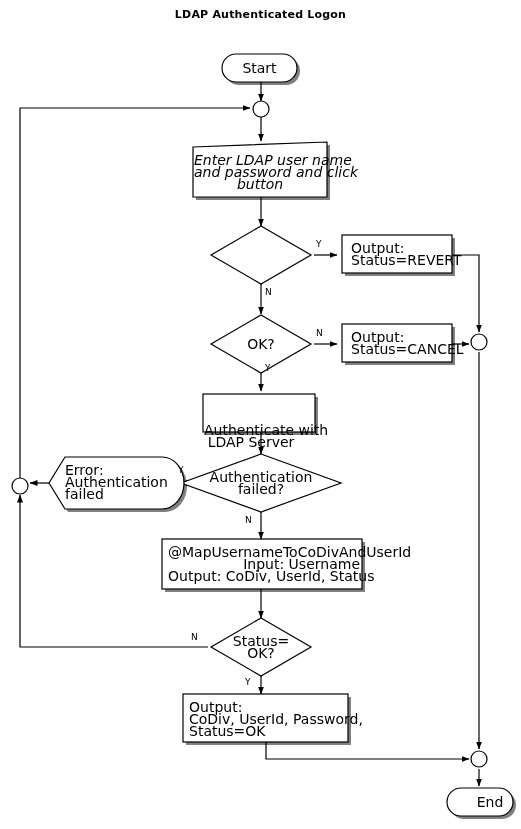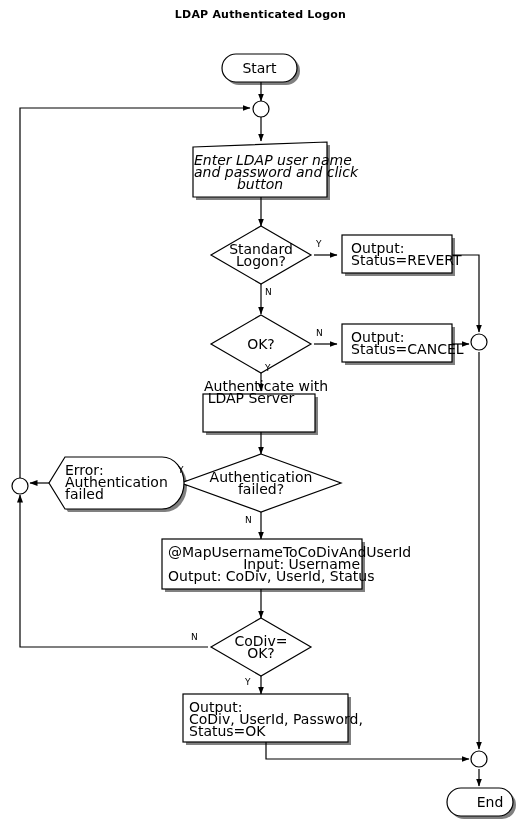--- a/index.html
+++ b/index.html
@@ -174,46 +174,44 @@
 
     </g>
   </svg>
 
   <div class="node-label lbl-center" style="left:222px; top:62px; width:75px;">Start</div>
 
   <div class="node-label lbl-center" style="left:194px; top:154px; width:132px;font-style:italic;">Enter LDAP user name
 and password and click
 button</div>
 
-  <div class="node-label lbl-center" style="left:216px; top:243px; width:90px;">Standard
-Logon?</div>
 
   <div class="node-label lbl-left" style="left:351px; top:242px; width:105px;">Output:
 Status=REVERT</div>
 
   <div class="node-label lbl-center" style="left:216px; top:338px; width:90px;">OK?</div>
 
   <div class="node-label lbl-left" style="left:351px; top:331px; width:105px;">Output:
 Status=CANCEL</div>
 
-  <div class="node-label lbl-center" style="left:204px; top:380px; width:94px;">Authenticate with
+  <div class="node-label lbl-center" style="left:204px; top:424px; width:94px;">Authenticate with
 LDAP Server</div>
 
   <div class="node-label lbl-center" style="left:206px; top:471px; width:110px;">Authentication
 failed?</div>
 
   <div class="node-label lbl-left" style="left:65px; top:464px; width:100px;">Error:
 Authentication
 failed</div>
 
   <div class="node-label lbl-left" style="left:168px; top:546px; width:192px;text-align:right;">@MapUsernameToCoDivAndUserId
 Input: Username
 Output: CoDiv, UserId, Status</div>
 
-  <div class="node-label lbl-center" style="left:216px; top:635px; width:90px;">CoDiv=
+  <div class="node-label lbl-center" style="left:216px; top:635px; width:90px;">Status=
 OK?</div>
 
   <div class="node-label lbl-left" style="left:189px; top:701px; width:158px;">Output:
 CoDiv, UserId, Password,
 Status=OK</div>
 
   <div class="node-label lbl-center" style="left:447px; top:796px; width:86px;">End</div>
 
   <div class="edge-label" style="left:316px; top:239px;">Y</div>
 

